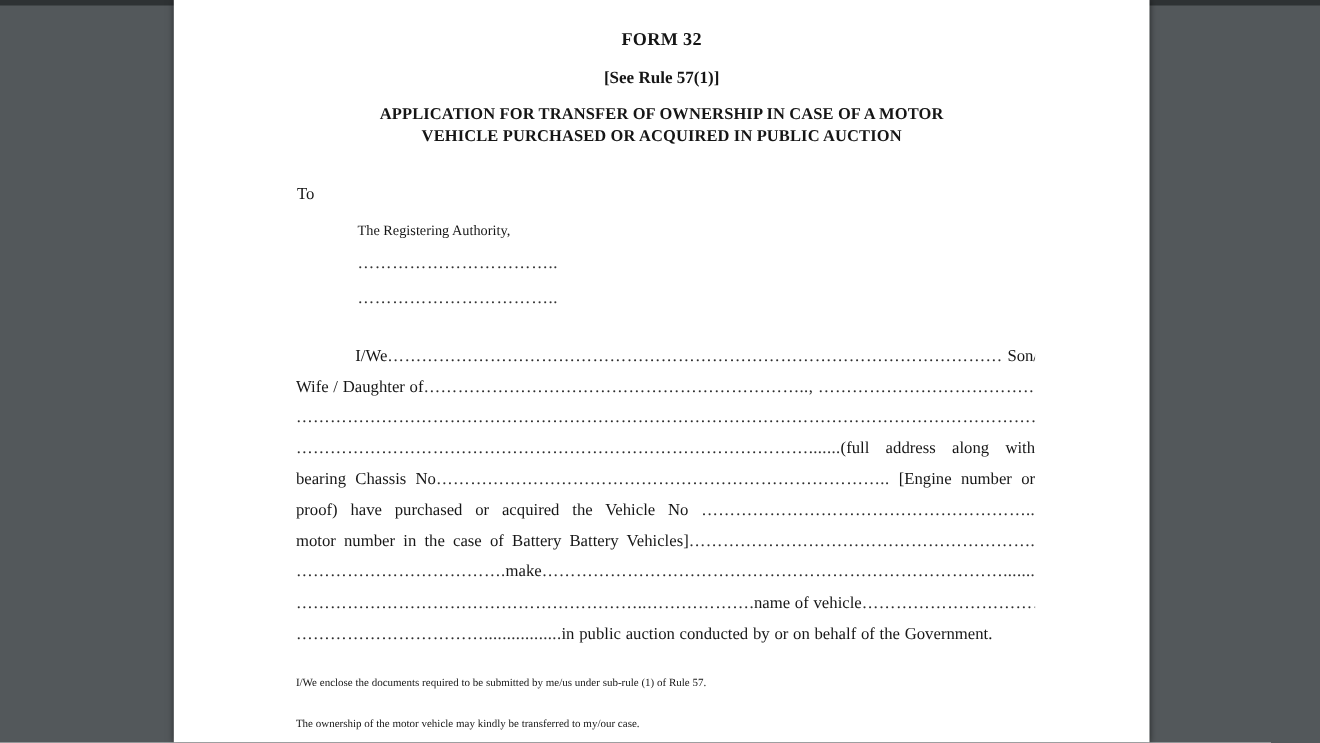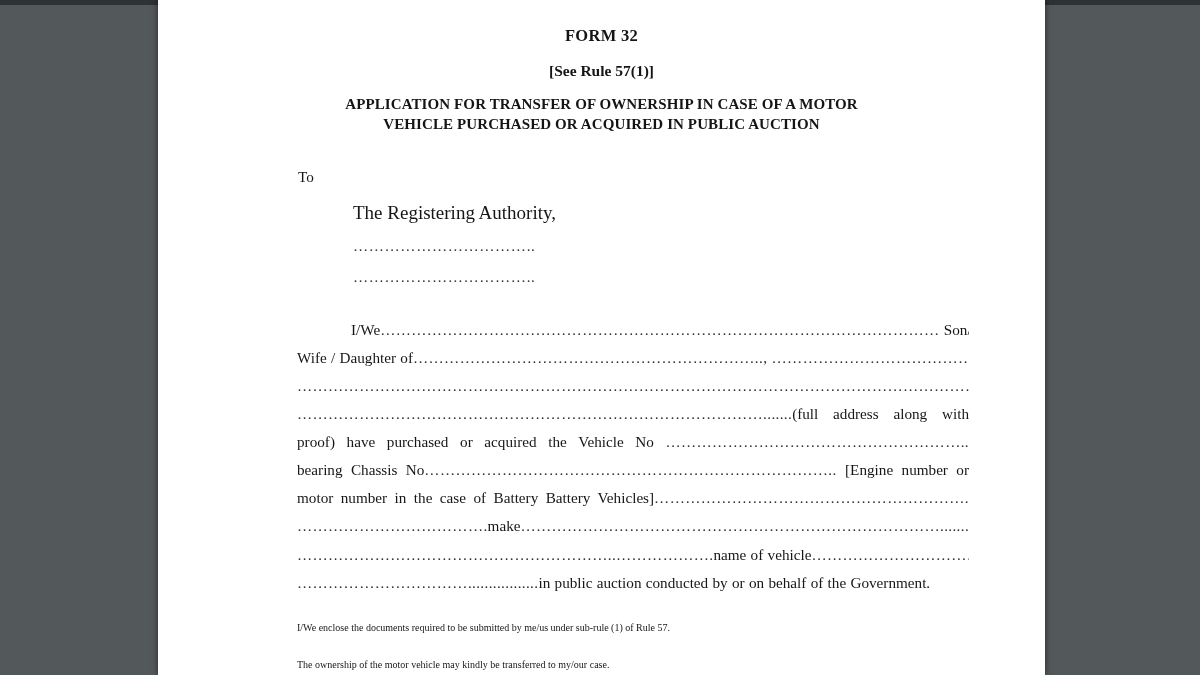--- a/index.html
+++ b/index.html
@@ -77,33 +77,32 @@
     width: 610px;
     letter-spacing: 0.1px;
   }
   .app-title .tl2 { display: block; }
 
   
   .body-area {
     color: #161616;
     font-size: 15.2px;
     padding: 0 0 0 0;
-    margin-left: 28px;
   }
 
   .to-label {
     margin-top: 33px;
     padding-left: 112px;
     font-size: 15.2px;
   }
 
   .addressee {
     margin-top: 16px;
     padding-left: 167px;
-    font-size: 19px;
+    font-size: 13px;
   }
   .addr-dots {
     margin-top: 13px;
     padding-left: 167px;
     font-size: 15.2px;
     letter-spacing: 0.6px;
     color: #333;
   }
 
   
@@ -180,23 +179,23 @@
         <div class="declaration">
 
           <span class="ln"><span class="indent"></span><span>I/We</span><span class="dots">………………………………………………………………………………………………</span> <span>Son/</span></span>
 
           <span class="ln"><span>Wife / Daughter  of</span><span class="dots">…………………………………………………………..,</span> <span class="dots">…………………………………….</span></span>
 
           <span class="ln"><span class="dots">………………………………………………………………………………………………………………………</span></span>
 
           <span class="ln"><span class="dots">……………………………………………………………………………….......</span><span>(full address along with</span></span>
 
+          <span class="ln"><span>bearing Chassis No</span><span class="dots">……………………………………………………………………..</span> <span>[Engine number or</span></span>
+
           <span class="ln"><span>proof) have purchased or acquired the Vehicle No</span> <span class="dots">…………………………………………………..</span></span>
-
-          <span class="ln"><span>bearing Chassis No</span><span class="dots">……………………………………………………………………..</span> <span>[Engine number or</span></span>
 
           <span class="ln"><span>motor number in the case of Battery Battery Vehicles]</span><span class="dots">…………………………………………………….</span></span>
 
           <span class="ln"><span class="dots">……………………………….</span><span>make</span><span class="dots">……………………………………………………………………….......</span></span>
 
           <span class="ln"><span class="dots">……………………………………………………..……………….</span><span>name of vehicle</span><span class="dots">…………………………….</span></span>
 
           <span class="ln free"><span class="dots">…………………………….................</span><span>in public auction conducted by or on behalf of the Government.</span></span>
 
         </div>

